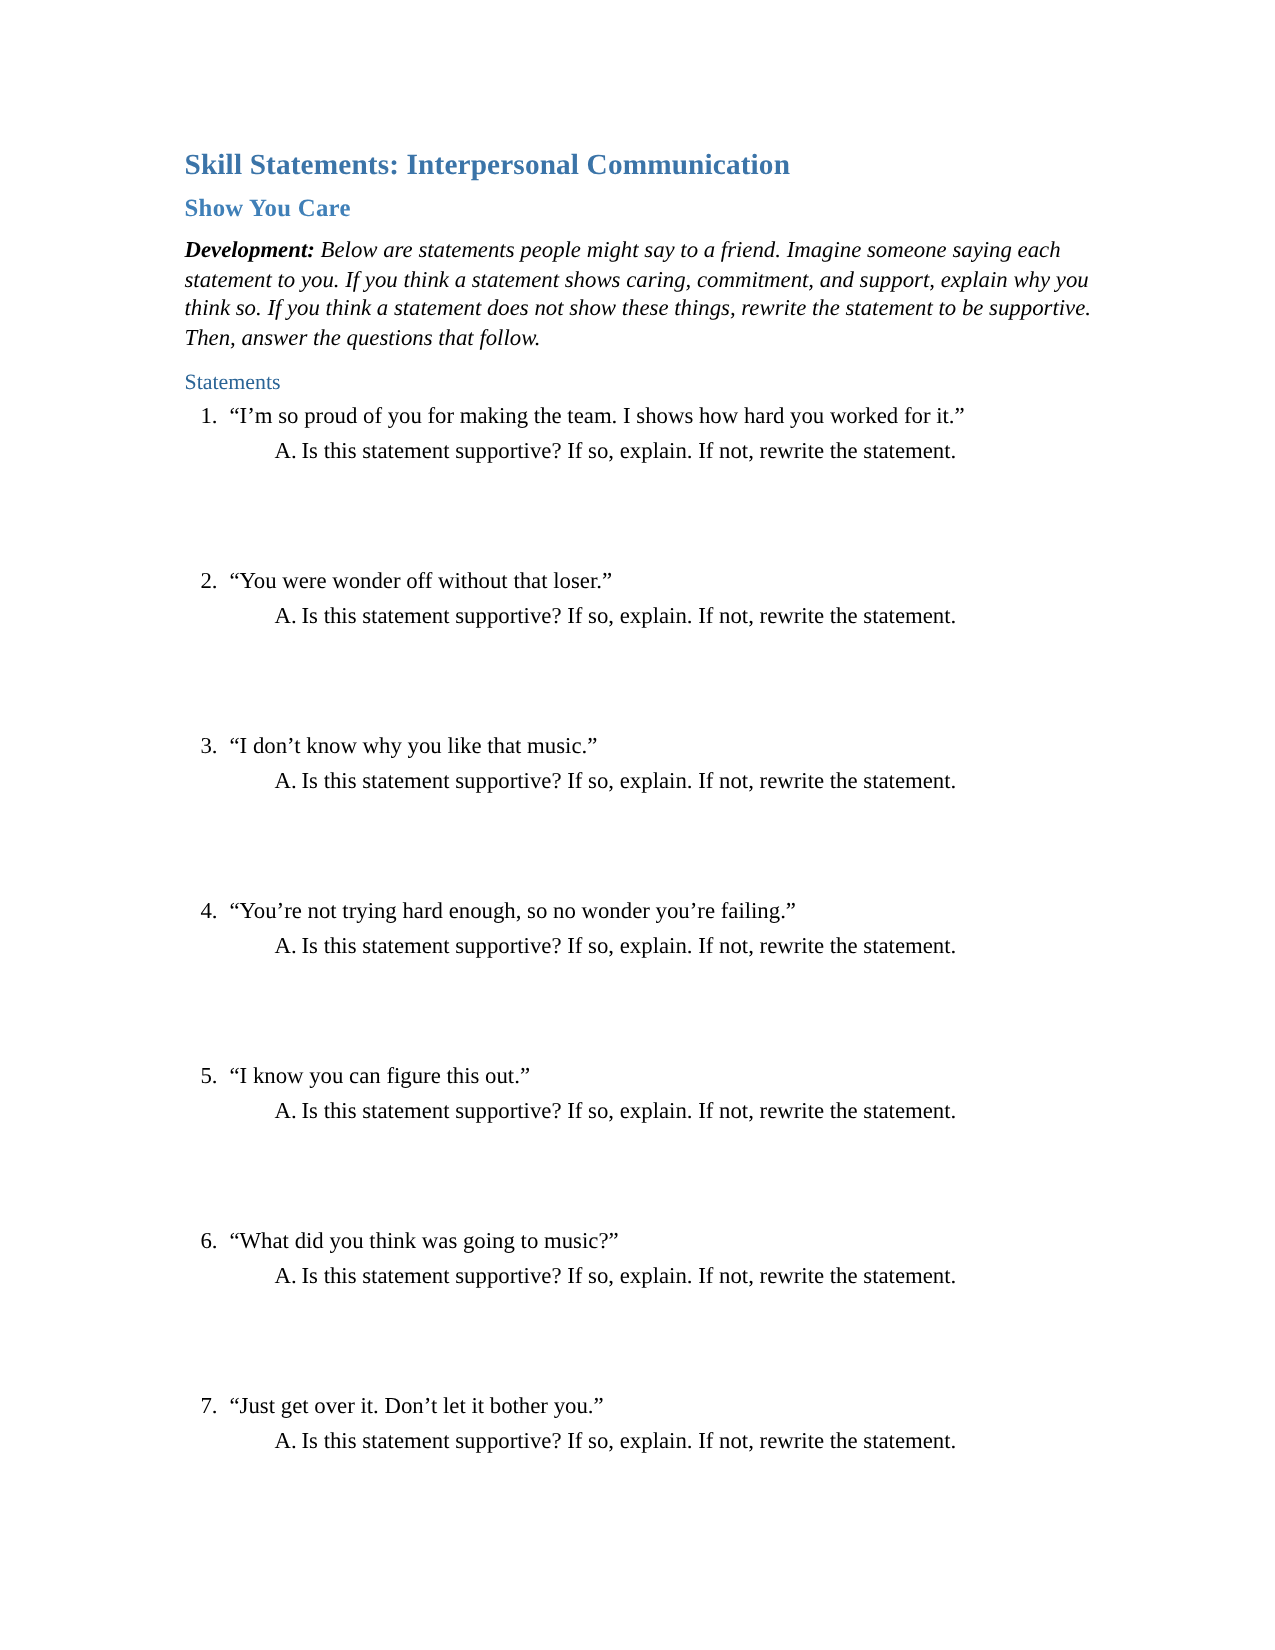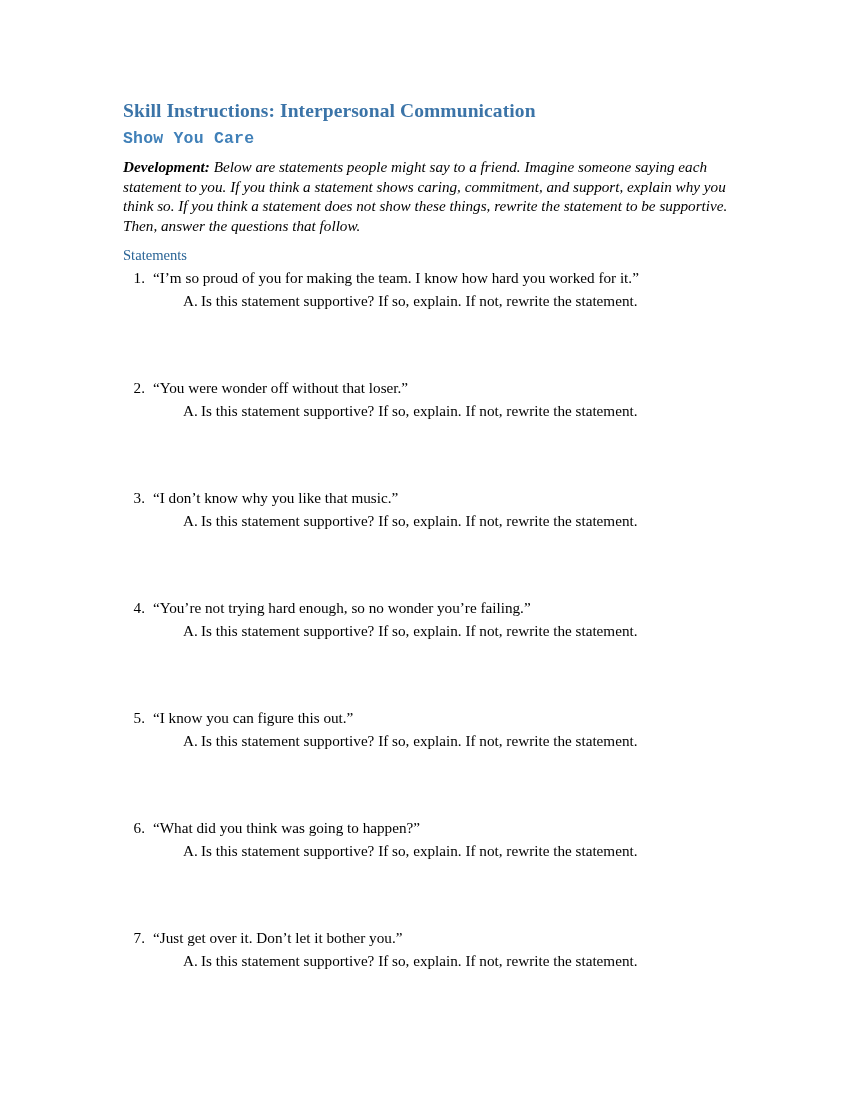--- a/index.html
+++ b/index.html
@@ -34,21 +34,21 @@
     font-family: "Liberation Serif", "DejaVu Serif", serif;
     font-weight: bold;
     font-size: 19.5px;
     line-height: 24px;
     color: #3B74A8;
     margin: 0 0 6px 0;
     letter-spacing: 0.1px;
     white-space: nowrap;
   }
   .doc-subtitle {
-    font-family: Liberation Mono, monospace;
+    font-family: Liberation Serif, serif;
     font-weight: bold;
     font-size: 16.5px;
     line-height: 20px;
     color: #4080B8;
     margin: 0 0 8px 0;
     letter-spacing: 0.2px;
   }
   .instructions {
     font-family: "Liberation Serif", "DejaVu Serif", serif;
     font-style: italic;
@@ -116,36 +116,36 @@
     font-size: 15.2px;
     line-height: 20px;
   }
 </style>
 </head>
 <body>
 
 <div class="page">
   <div class="content">
 
-    <h1 class="doc-title">Skill Instructions: Interpersonal Communication</h1>
+    <h1 class="doc-title">Skill Statements: Interpersonal Communication</h1>
 
     <h2 class="doc-subtitle">Show You Care</h2>
 
     <p class="instructions">
       <span class="lead">Development:</span><span> Below are statements people might say to a friend. Imagine someone saying each statement to you. If you think a statement shows caring, commitment, and support, explain why you think so. If you think a statement does not show these things, rewrite the statement to be supportive. Then, answer the questions that follow.</span>
     </p>
 
     <h3 class="section-heading">Statements</h3>
 
     <ol class="items">
 
       <li class="item">
         <div class="item-line">
           <span class="item-number">1.</span>
-          <span>“I’m so proud of you for making the team. I know how hard you worked for it.”</span>
+          <span>“I’m so proud of you for making the team. I shows how hard you worked for it.”</span>
         </div>
         <div class="sub-line">
           <span class="sub-letter">A.</span>
           <span>Is this statement supportive? If so, explain. If not, rewrite the statement.</span>
         </div>
       </li>
 
       <li class="item">
         <div class="item-line">
           <span class="item-number">2.</span>
@@ -186,21 +186,21 @@
         </div>
         <div class="sub-line">
           <span class="sub-letter">A.</span>
           <span>Is this statement supportive? If so, explain. If not, rewrite the statement.</span>
         </div>
       </li>
 
       <li class="item">
         <div class="item-line">
           <span class="item-number">6.</span>
-          <span>“What did you think was going to happen?”</span>
+          <span>“What did you think was going to music?”</span>
         </div>
         <div class="sub-line">
           <span class="sub-letter">A.</span>
           <span>Is this statement supportive? If so, explain. If not, rewrite the statement.</span>
         </div>
       </li>
 
       <li class="item">
         <div class="item-line">
           <span class="item-number">7.</span>

